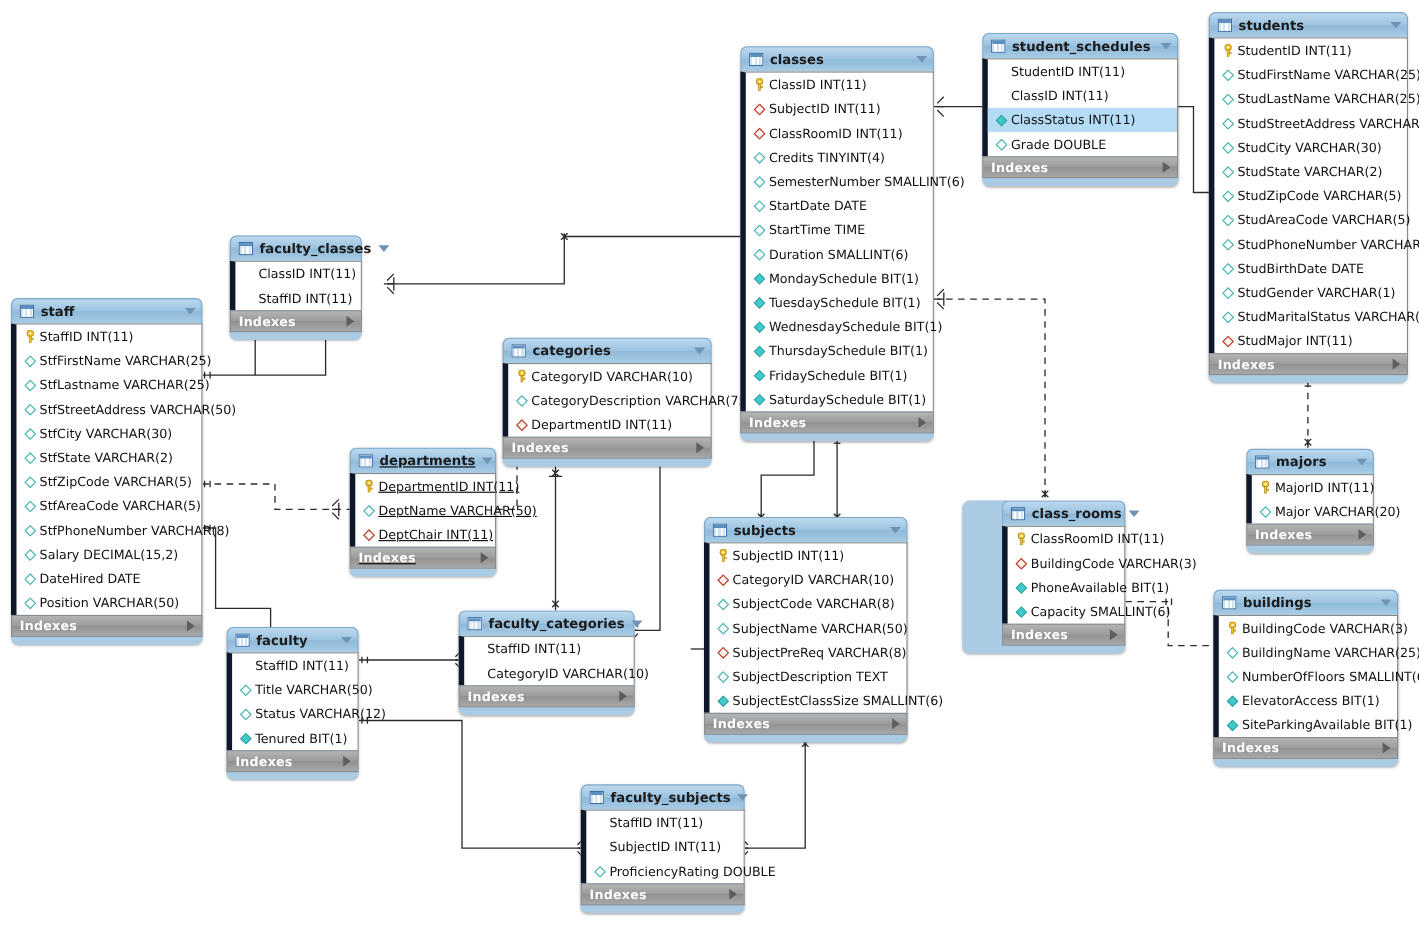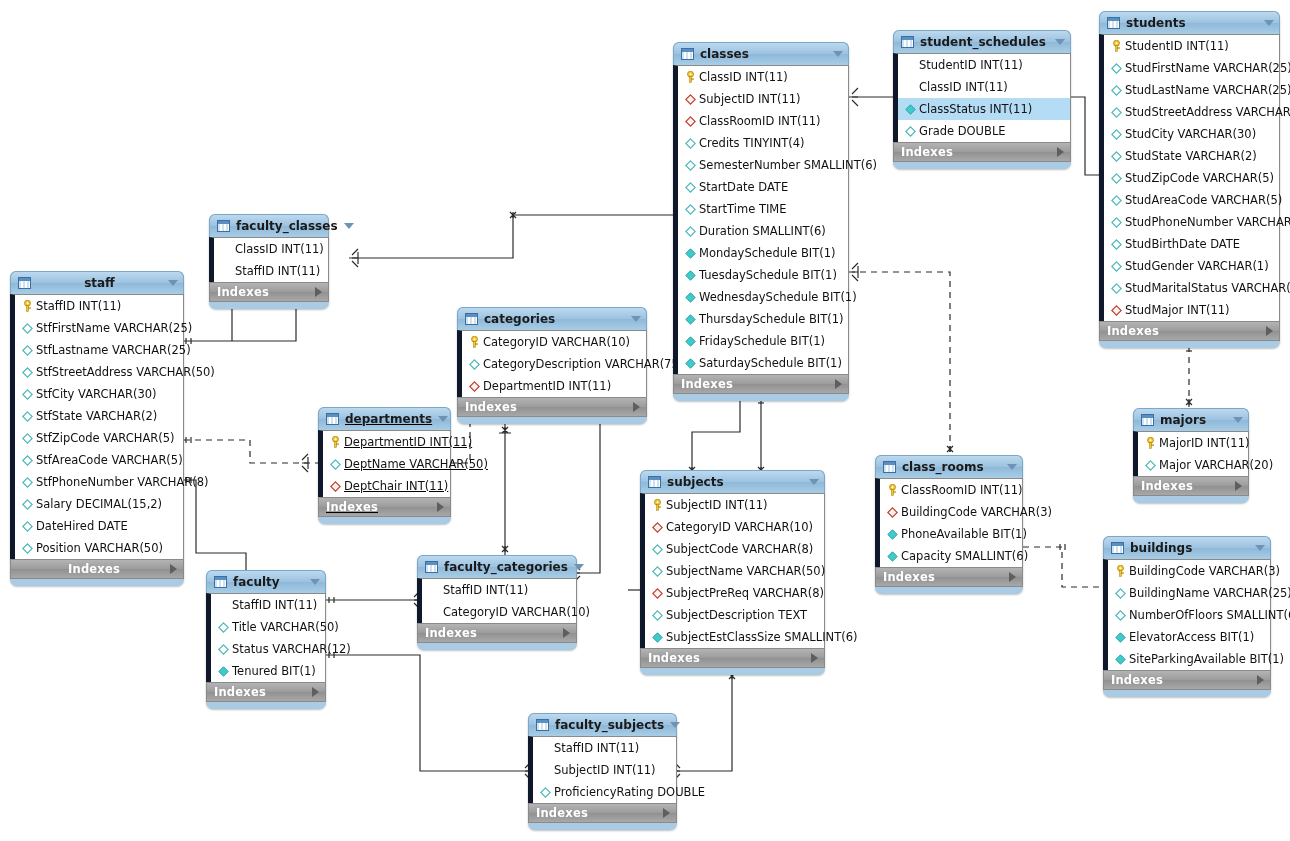--- a/index.html
+++ b/index.html
@@ -181,21 +181,21 @@
       <path d="M 1186 405 L 1192 399 M 1189 405 L 1189 399 M 1192 405 L 1186 399"></path>
       <path d="M 414 597 L 420 591 M 414 603 L 420 609 M 414 600 L 420 600"></path>
       <path d="M 525 768 L 531 762 M 525 774 L 531 780 M 525 771 L 531 771"></path>
       <path d="M 680 768 L 674 762 M 680 774 L 674 780 M 680 771 L 674 771"></path>
       <path d="M 729 679 L 735 673 M 732 679 L 732 673 M 735 679 L 729 673"></path>
       <path d="M 510 212 L 516 218 M 513 212 L 513 218 M 516 212 L 510 218"></path>
     </g>
   </svg>
 
   <div id="tables-layer">
-      <div class="tbl" style="left: 10px; top: 271px; width: 174px; text-align: center;">
+      <div class="tbl" style="left: 10px; top: 271px; width: 174px;">
         <div class="tbl-hdr">
           <span class="tbl-icon"></span>
           <span class="tbl-name">staff</span>
           <span class="caret"></span>
         </div>
         <div class="tbl-body">
           <div class="col">
             <span class="ic ">
               <svg width="11" height="12" viewBox="0 0 11 12">
                 <circle cx="5.5" cy="3.2" r="3" fill="#f3c52b" stroke="#b08a10" stroke-width="0.8"></circle>
@@ -813,21 +813,21 @@
               </svg>
             </span>
             <span>SubjectEstClassSize SMALLINT(6)</span>
           </div>
         </div>
         <div class="tbl-foot">
           <span class="lbl">Indexes</span>
           <span class="tri-r"></span>
         </div>
       </div>
-      <div class="tbl" style="left: 875px; top: 455px; width: 148px;">
+      <div class="tbl" style="left: 875px; top: 455px; width: 148px; padding-left: 36px;">
         <div class="tbl-hdr">
           <span class="tbl-icon"></span>
           <span class="tbl-name">class_rooms</span>
           <span class="caret"></span>
         </div>
         <div class="tbl-body">
           <div class="col">
             <span class="ic ">
               <svg width="11" height="12" viewBox="0 0 11 12">
                 <circle cx="5.5" cy="3.2" r="3" fill="#f3c52b" stroke="#b08a10" stroke-width="0.8"></circle>

